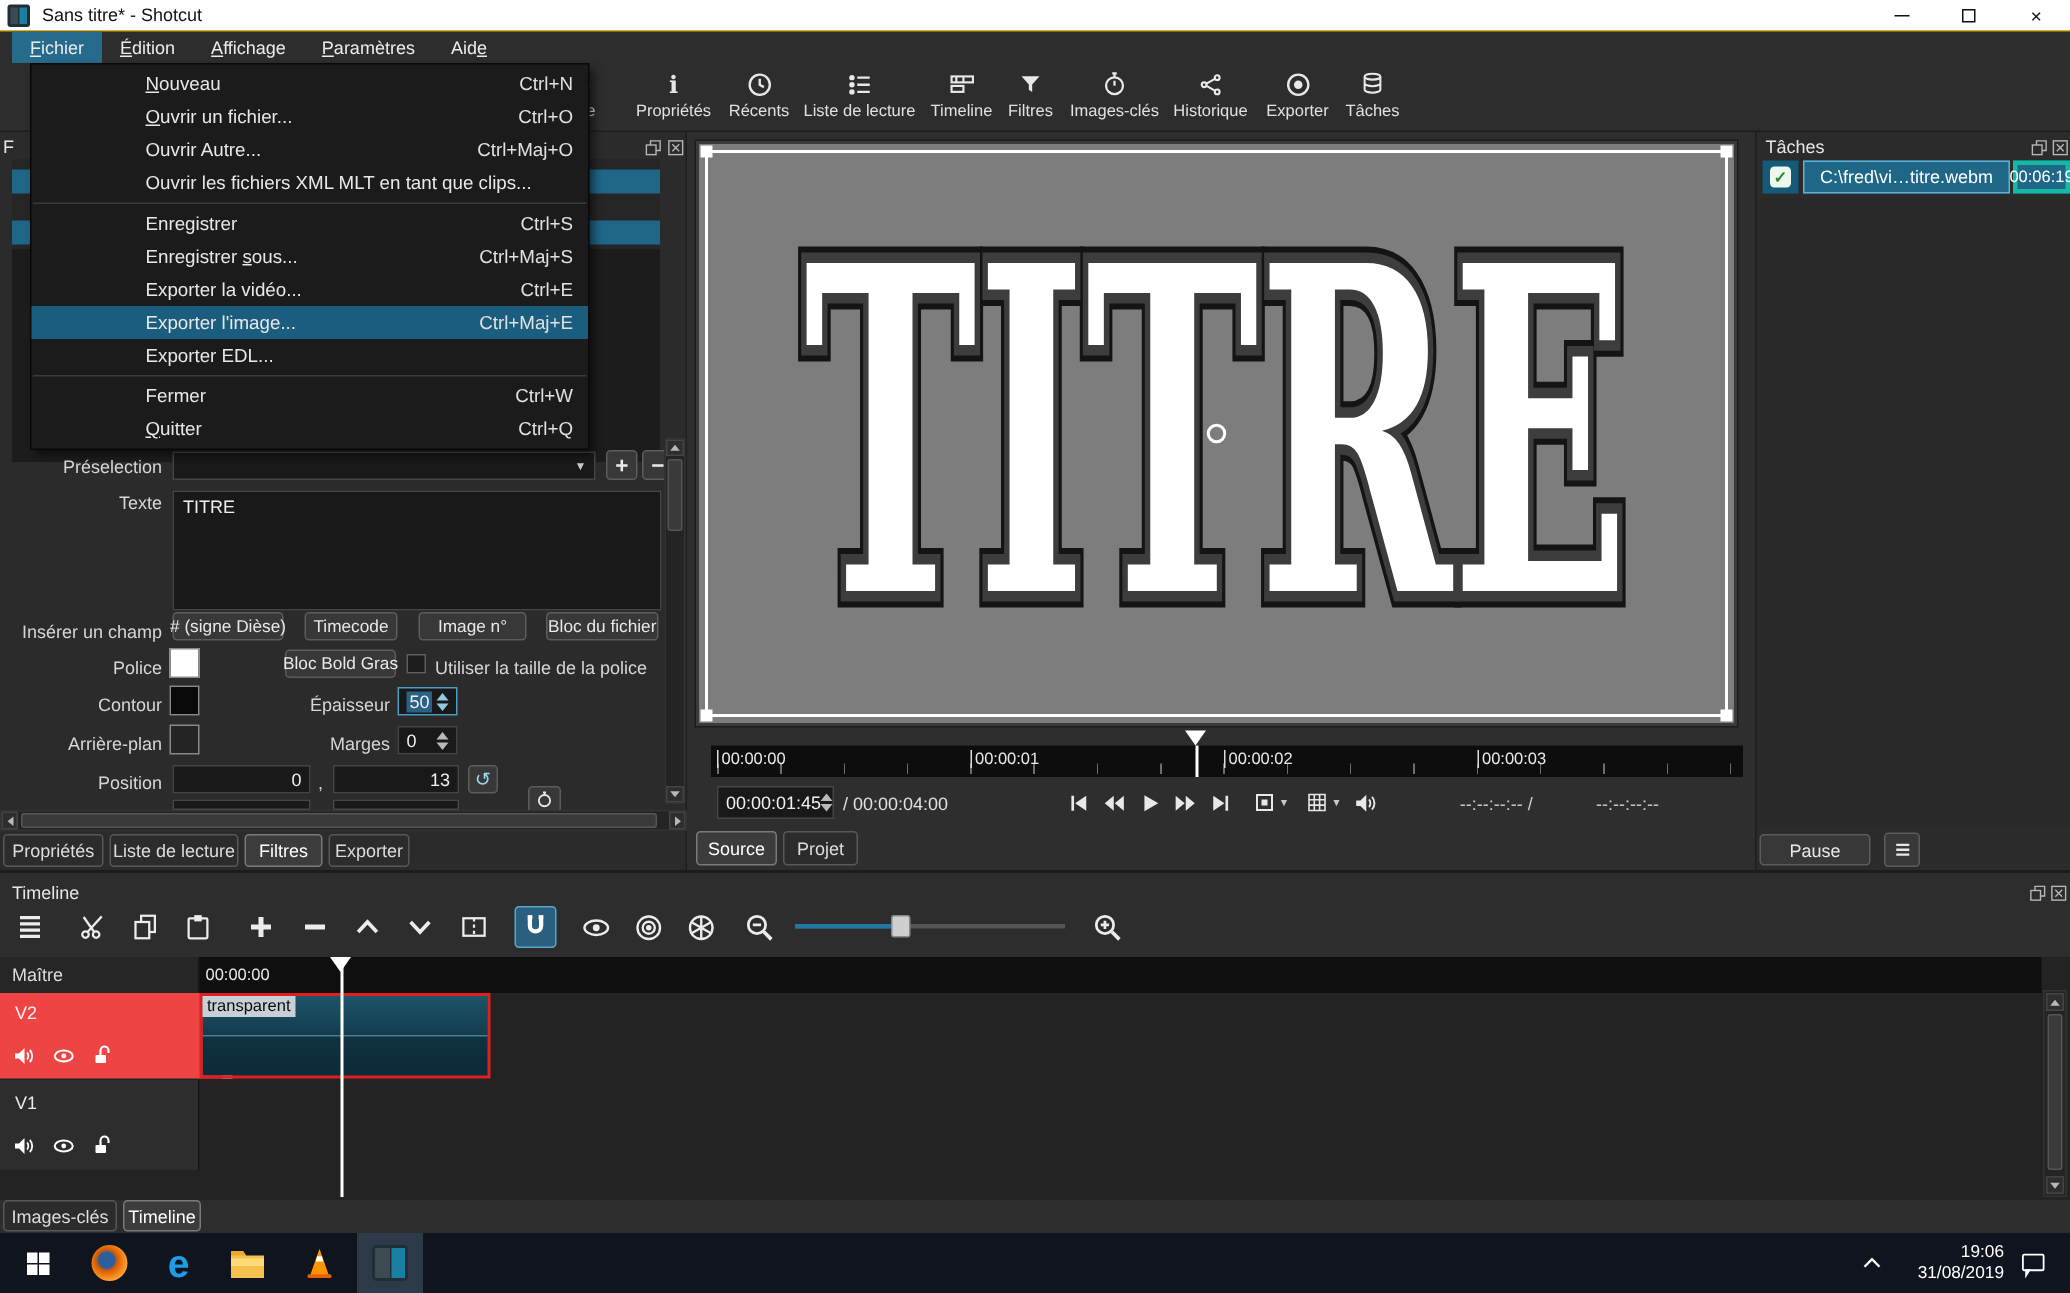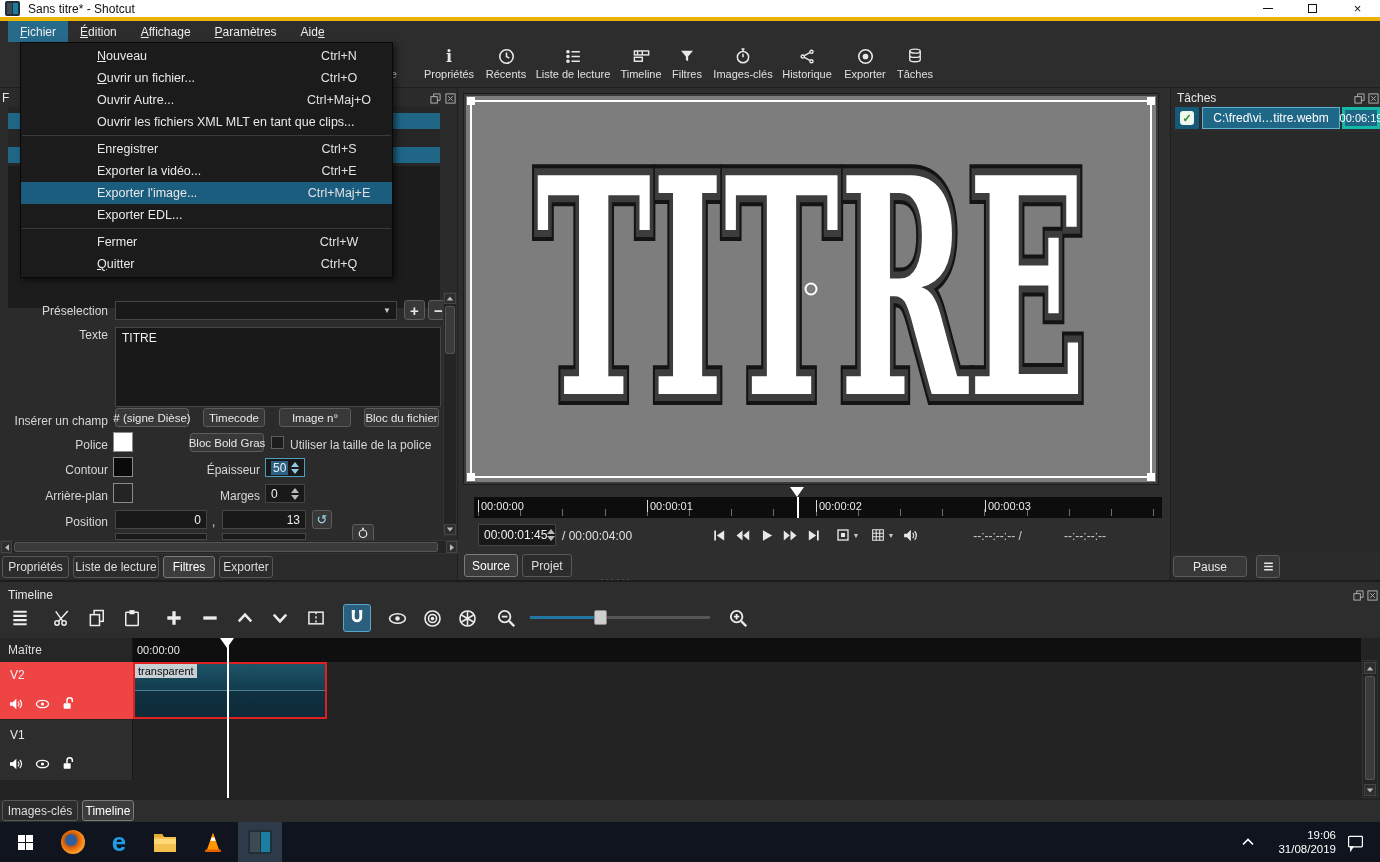--- a/index.html
+++ b/index.html
@@ -2,42 +2,42 @@
 <html><head>
 <meta charset="utf-8">
 <style>
 *{margin:0;padding:0;box-sizing:border-box}
 html,body{width:1380px;height:862px}
 body{position:relative;background:#2e2e2e;font-family:"Liberation Sans",sans-serif;font-size:12px;color:#e0e0e0;overflow:hidden}
 .abs{position:absolute}
 svg{display:block}
 u{text-decoration:underline}
 
-.titlebar{position:absolute;left:0;top:0;width:1380px;height:21px;background:#fefefe;color:#000;display:flex;align-items:center;border-bottom:4px solid #eab308}
+.titlebar{position:absolute;left:0;top:0;width:1380px;height:21px;background:#fefefe;color:#000;display:flex;align-items:center;border-bottom:1px solid #eab308}
 .app-icon{width:15px;height:15px;margin:0 8px 0 5px;border-radius:2px;background:#222e36;display:flex;gap:1px;padding:2px}
 .app-icon i{flex:1;background:#3c4a54}.app-icon i+i{background:#1b7fa3}
 .win-title{font-size:12px;color:#111}
 .win-controls{margin-left:auto;display:flex;height:100%}
 .win-btn{width:45px;height:100%;display:flex;align-items:center;justify-content:center;color:#111;font-size:13px}
 .max-glyph{width:9px;height:9px;border:1px solid #111;display:inline-block}
 .min-glyph{width:10px;height:1px;background:#111;display:inline-block}
 
 .menubar{position:absolute;left:0;top:21px;width:1380px;height:21px;background:#2d2d2d;display:flex;align-items:stretch;padding-left:8px}
 .menu-top{display:flex;align-items:center;padding:0 12px;color:#ececec;font-size:12px}
 .menu-top.active{background:#276b8c}
 
 .toolbar{position:absolute;left:0;top:42px;width:1380px;height:46px;background:#2d2d2d;border-bottom:1px solid #1f1f1f}
 .tb-item{position:absolute;top:4px;display:flex;flex-direction:column;align-items:center;gap:2px;color:#e6e6e6}
 .tb-icon{height:20px;display:flex;align-items:center;justify-content:center}
 .tb-label{font-size:11px;white-space:nowrap;color:#e0e0e0}
 
 .dropdown{position:absolute;left:20px;top:42px;width:373px;background:#1b1b1b;border:1px solid #090909;box-shadow:3px 3px 6px rgba(0,0,0,.55);z-index:60;padding:2px 0}
 .dd-item{height:22px;display:flex;align-items:center;padding:0 10px 0 76px;color:#e8e8e8;font-size:12.5px}
 .dd-item .dd-label{flex:1;white-space:nowrap}
-.dd-short{width:86px;text-align:center;color:#e0e0e0}
+.dd-short{width:86px;text-align:right;color:#e0e0e0}
 .dd-item.hl{background:#1b5d7e}
 .dd-sep{height:1px;background:#3a3a3a;margin:2px 1px}
 
 .lbl{position:absolute;color:#d6d6d6;font-size:12px;white-space:nowrap}
 .r{text-align:right}
 .btn{position:absolute;background:#383838;border:1px solid #5c5c5c;border-radius:3px;color:#e8e8e8;font-size:11.5px;display:flex;align-items:center;justify-content:center;white-space:nowrap}
 .fld{position:absolute;background:#191919;border:1px solid #454545;color:#f0f0f0;font-size:12px;display:flex;align-items:center;padding:0 5px}
 .swatch{position:absolute;width:20px;height:20px;border:1px solid #8a8a8a}
 .checkbox{position:absolute;width:13px;height:13px;background:#1d1d1d;border:1px solid #5e5e5e}
 .spin{display:flex;flex-direction:column;justify-content:center;gap:2px;margin-left:auto}
@@ -714,20 +714,24 @@
   <div class="dd-item">
       <span class="dd-label">Ouvrir les fichiers XML MLT en tant que clips...</span>
       <span class="dd-short"></span>
     </div>
   <div class="dd-sep"></div>
   <div class="dd-item">
       <span class="dd-label">Enregistrer</span>
       <span class="dd-short">Ctrl+S</span>
     </div>
   <div class="dd-item">
+      <span class="dd-label">Enregistrer <u>s</u>ous...</span>
+      <span class="dd-short">Ctrl+Maj+S</span>
+    </div>
+  <div class="dd-item">
       <span class="dd-label">Exporter la vidéo...</span>
       <span class="dd-short">Ctrl+E</span>
     </div>
   <div class="dd-item hl">
       <span class="dd-label">Exporter l'image...</span>
       <span class="dd-short">Ctrl+Maj+E</span>
     </div>
   <div class="dd-item">
       <span class="dd-label">Exporter EDL...</span>
       <span class="dd-short"></span>

